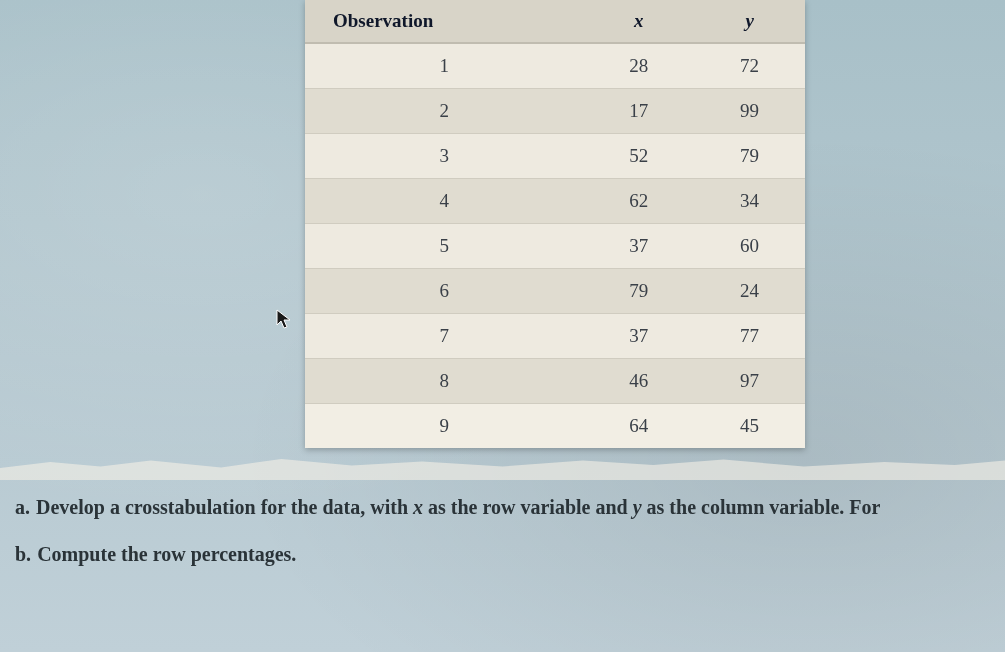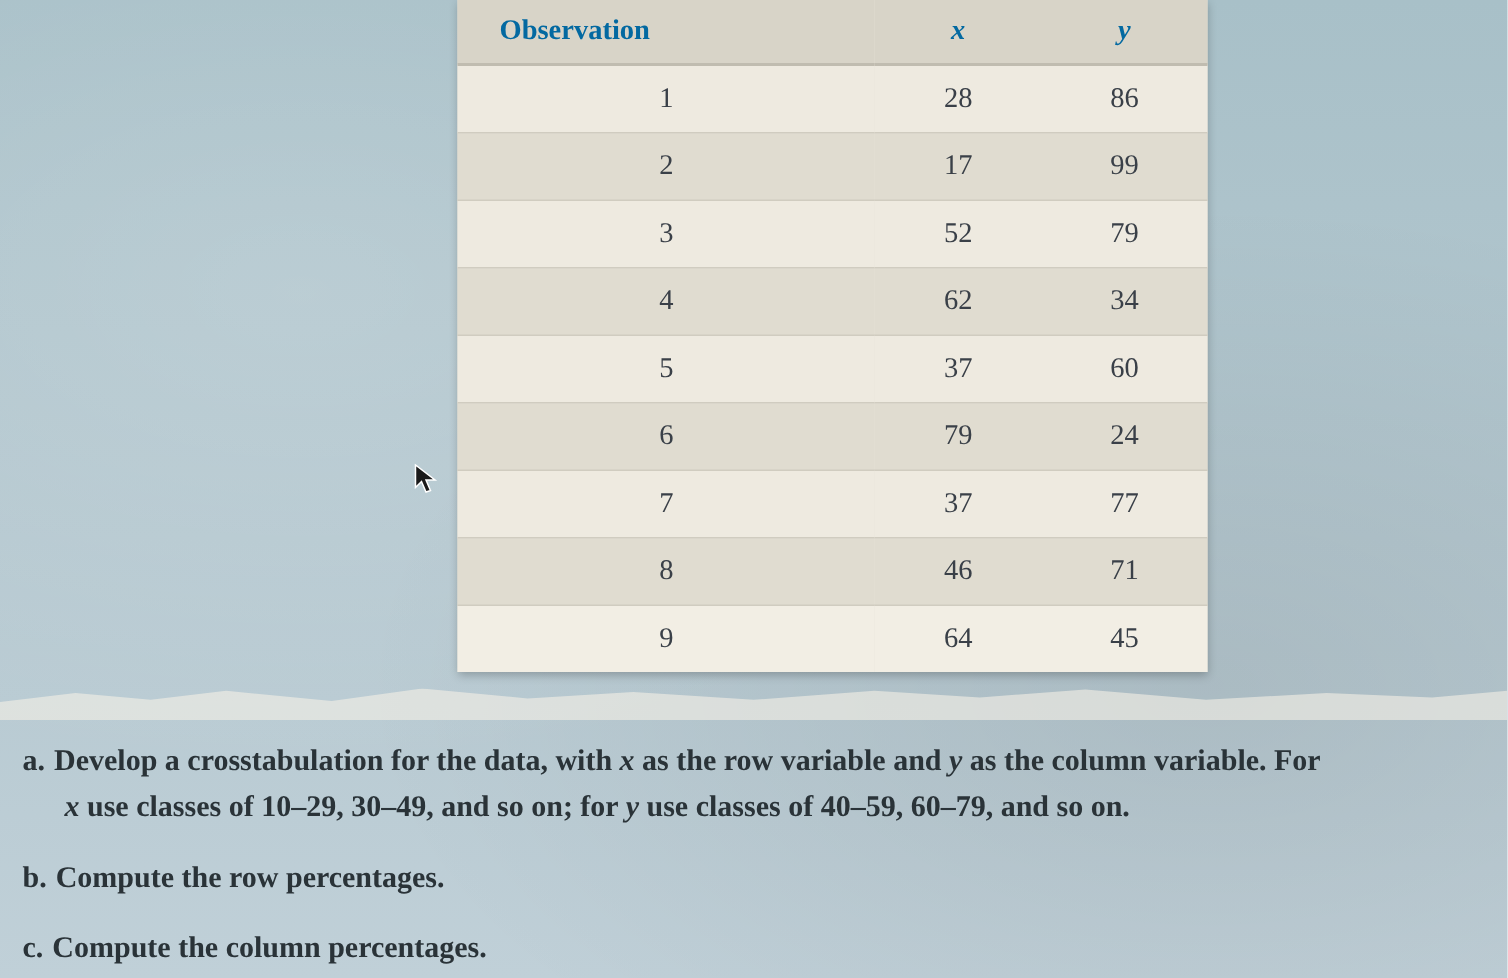--- a/index.html
+++ b/index.html
@@ -29,21 +29,21 @@
       width: 100%;
       background: #e8e4da;
       box-shadow: 0 2px 6px rgba(0,0,0,0.25);
     }
     th {
       background: #d8d4c8;
       padding: 10px 20px;
       text-align: center;
       font-weight: bold;
       font-size: 19px;
-      color: #0369a1;
+      color: #0f172a;
       border-bottom: 2px solid #c0bcb0;
     }
     th:first-child { text-align: left; padding-left: 28px; }
     th.italic { font-style: italic; font-family: 'Times New Roman', serif; }
     td {
       padding: 11px 20px;
       text-align: center;
       font-size: 19px;
       color: #3a4048;
       border-top: 1px solid #d0ccc0;
@@ -95,21 +95,21 @@
       <tr>
         <th>Observation</th>
         <th class="italic">x</th>
         <th class="italic">y</th>
       </tr>
     </thead>
     <tbody>
       <tr>
           <td>1</td>
           <td>28</td>
-          <td>86</td>
+          <td>72</td>
         </tr>
       <tr>
           <td>2</td>
           <td>17</td>
           <td>99</td>
         </tr>
       <tr>
           <td>3</td>
           <td>52</td>
           <td>79</td>
@@ -130,21 +130,21 @@
           <td>24</td>
         </tr>
       <tr>
           <td>7</td>
           <td>37</td>
           <td>77</td>
         </tr>
       <tr>
           <td>8</td>
           <td>46</td>
-          <td>71</td>
+          <td>97</td>
         </tr>
       <tr>
           <td>9</td>
           <td>64</td>
           <td>45</td>
         </tr>
     </tbody>
   </table>
 </div>
 
@@ -152,23 +152,17 @@
   <svg viewBox="0 0 16 22" width="16" height="22">
     <path d="M1 1 L1 16 L5 12 L8 19 L11 18 L8 11 L14 11 Z" fill="#1a1a1a" stroke="#fff" stroke-width="1"></path>
   </svg>
 </div>
 
 <div class="torn-edge"></div>
 
 <div class="question-area">
   <div class="q-item">
     <span class="label">a.</span><span>Develop a crosstabulation for the data, with </span><span class="ital">x</span><span> as the row variable and </span><span class="ital">y</span><span> as the column variable. For</span>
-    <div class="indent">
-      <span class="ital">x</span><span> use classes of 10–29, 30–49, and so on; for </span><span class="ital">y</span><span> use classes of 40–59, 60–79, and so on.</span>
-    </div>
   </div>
   <div class="q-item">
     <span class="label">b.</span><span>Compute the row percentages.</span>
   </div>
-  <div class="q-item">
-    <span class="label">c.</span><span>Compute the column percentages.</span>
-  </div>
 </div>
 
 </body></html>

